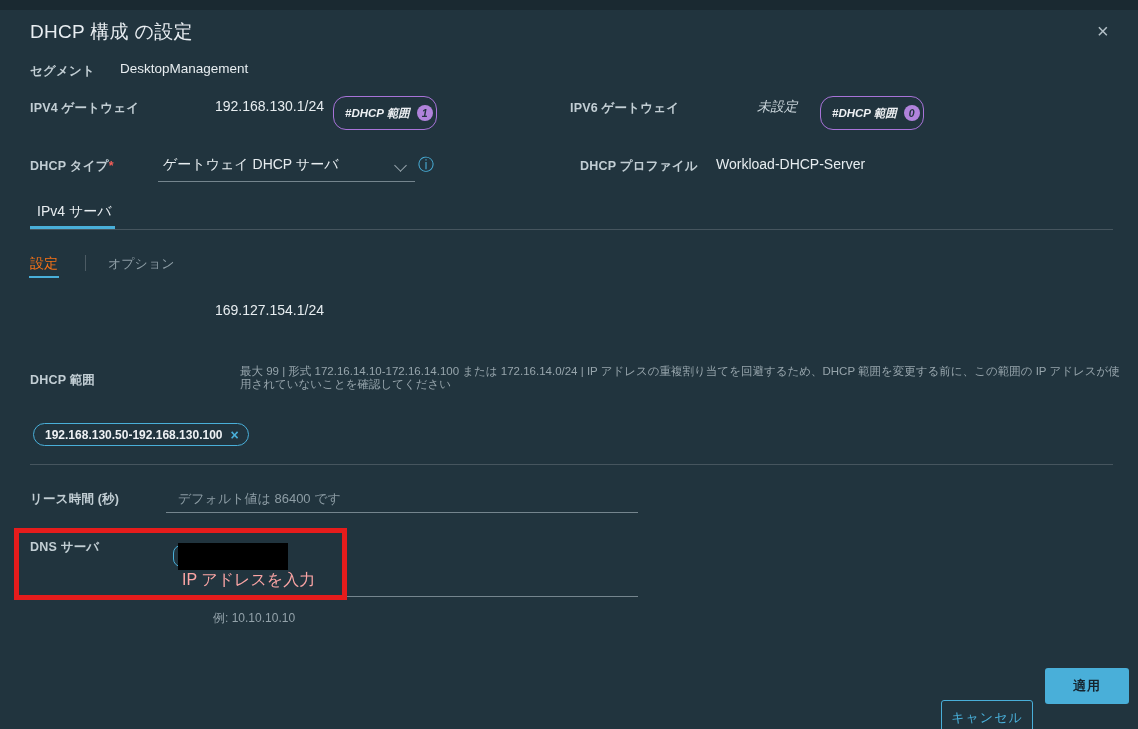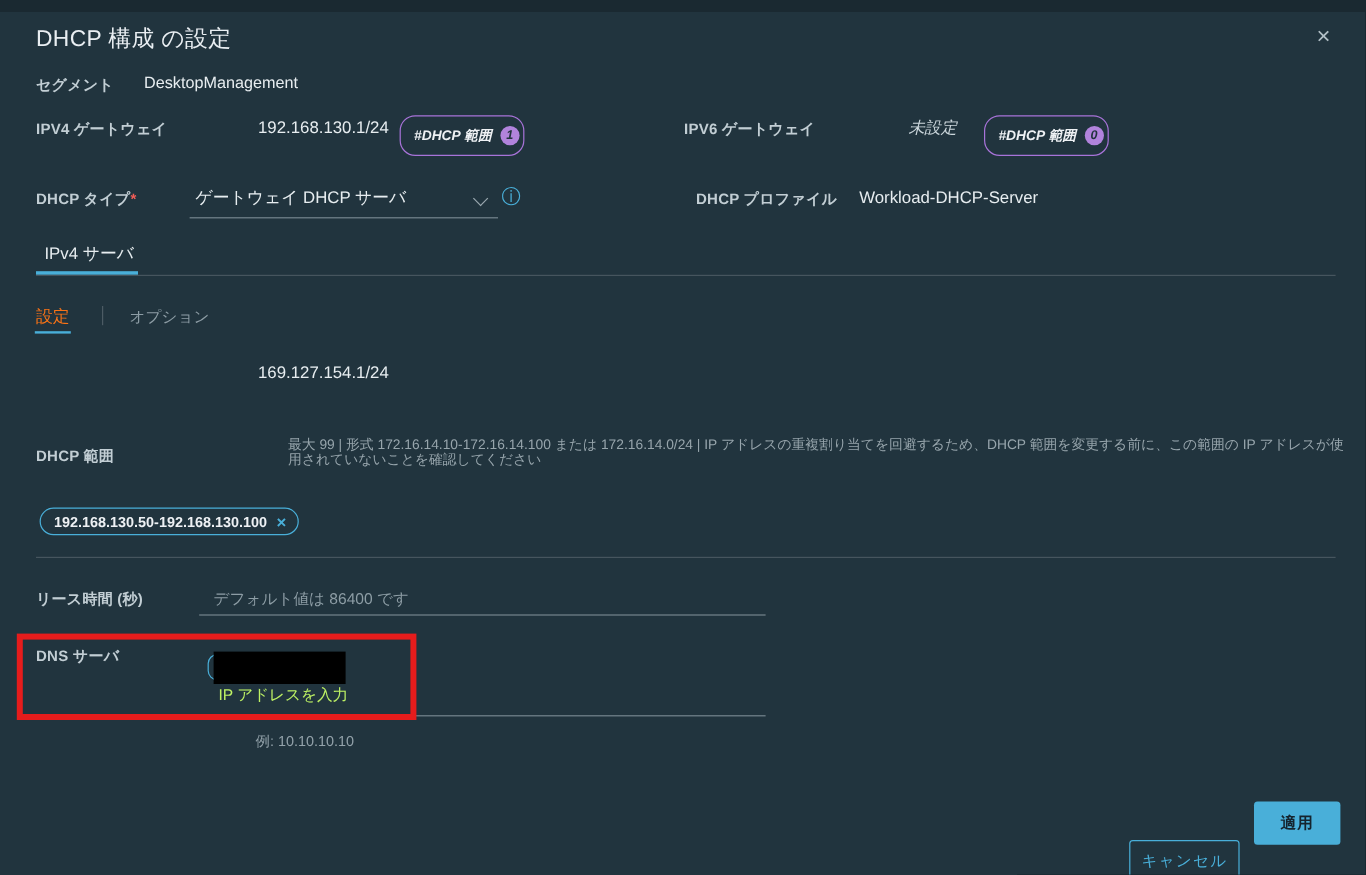--- a/index.html
+++ b/index.html
@@ -67,28 +67,28 @@
   .divider2{left:30px;top:464px;width:1083px;height:1px;background:#46555e;}
 
   .lease-lbl{left:30px;top:491px;}
   .lease-ph{left:178px;top:490px;font-size:13px;color:#8d9da5;}
   .lease-underline{left:166px;top:512px;width:472px;height:1px;background:#75858e;}
 
   .redbox{left:14px;top:528px;width:333px;height:72px;border:5px solid #e61c1c;box-sizing:border-box;z-index:9;}
   .dns-lbl{left:30px;top:539px;}
   .chip-stub{left:173px;top:545px;width:16px;height:22px;border:1px solid #49afd9;border-radius:11px;box-sizing:border-box;}
   .blackbox{left:178px;top:543px;width:110px;height:27px;background:#000;}
-  .dns-ph{left:182px;top:570px;font-size:13px;color:#bef264;}
+  .dns-ph{left:182px;top:570px;font-size:16px;color:#fca5a5;}
   .dns-underline{left:166px;top:596px;width:472px;height:1px;background:#75858e;}
   .dns-example{left:213px;top:610px;font-size:12px;color:#93a2aa;}
 
   .btn{display:flex;align-items:center;justify-content:center;box-sizing:border-box;
     border-radius:3px;font-size:13px;letter-spacing:1px;cursor:pointer;}
   .btn-cancel{left:941px;top:700px;width:92px;height:36px;border:1px solid #49afd9;color:#49afd9;background:transparent;}
-  .btn-apply{left:1045px;top:668px;width:72px;height:36px;background:#49afd9;color:#15242e;font-weight:700;}
+  .btn-apply{left:1045px;top:668px;width:84px;height:36px;background:#49afd9;color:#15242e;font-weight:700;}
 </style>
 </head>
 <body>
 
 <div class="app">
   <div class="abs topstrip"></div>
 
   <div class="abs title">DHCP 構成 の設定</div>
   <div class="abs close">×</div>
 

